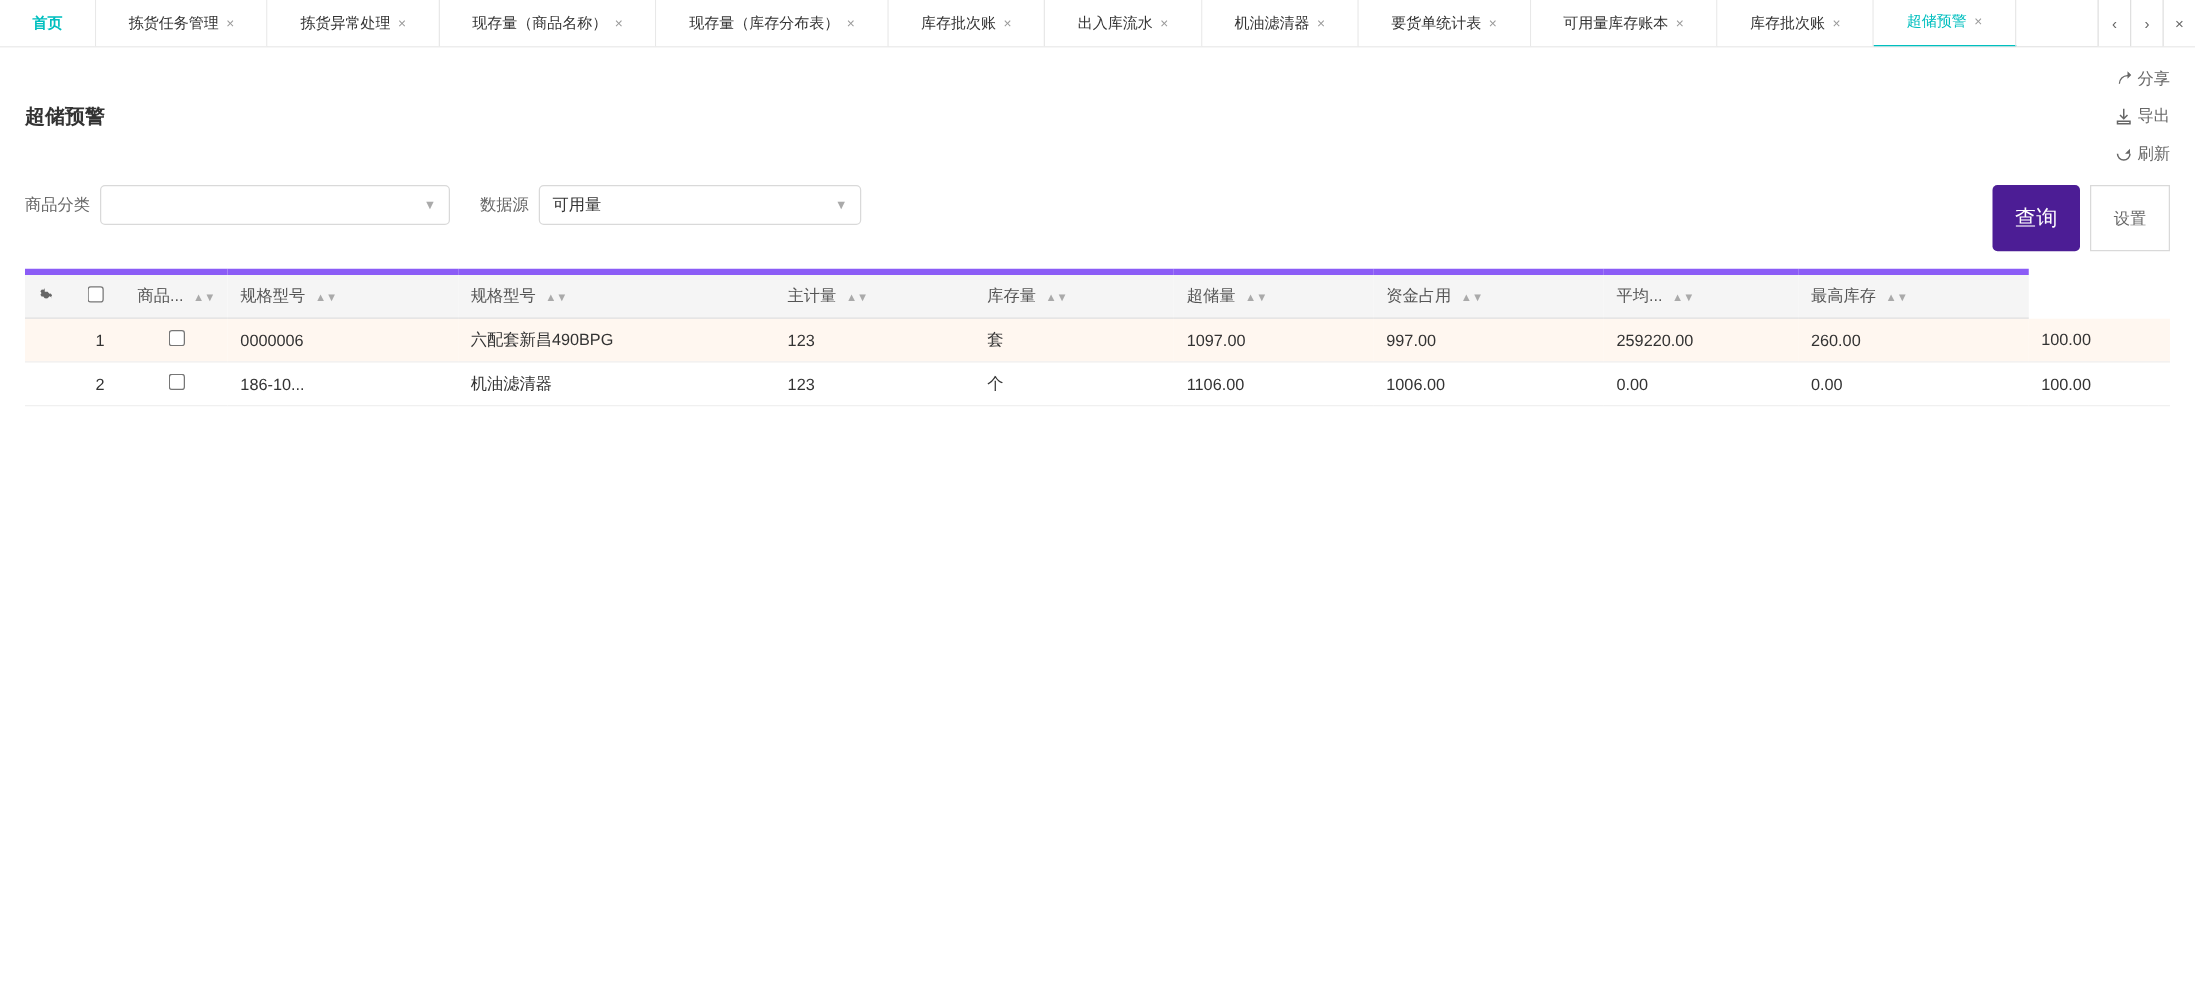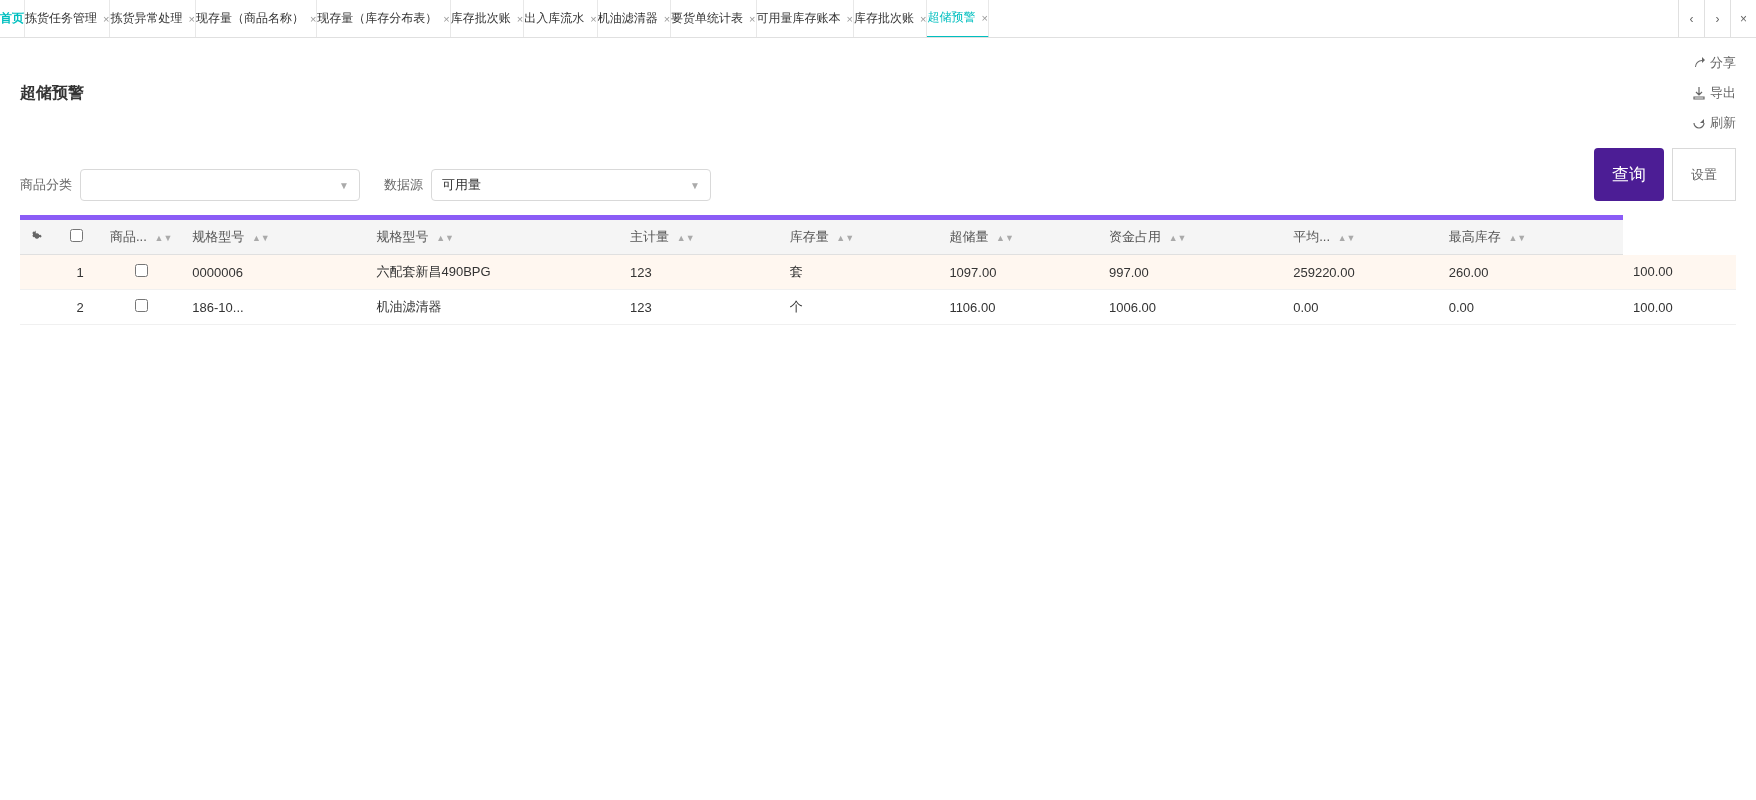--- a/index.html
+++ b/index.html
@@ -10,21 +10,21 @@
       display: flex;
       align-items: center;
       background: #fff;
       border-bottom: 1px solid #e0e0e0;
       height: 38px;
       overflow: hidden;
     }
     .nav-tab {
       display: flex;
       align-items: center;
-      padding: 0 0;
+      padding: 0 26px;
       height: 38px;
       white-space: nowrap;
       cursor: pointer;
       font-size: 12px;
       color: #333;
       border-right: 1px solid #e8e8e8;
       background: #fff;
       flex-shrink: 0;
     }
     .nav-tab.active {
@@ -86,21 +86,21 @@
       align-items: center;
       gap: 4px;
       font-size: 13px;
       color: #666;
       cursor: pointer;
     }
 
     
     .filter-row {
       display: flex;
-      align-items: flex-end;
+      align-items: flex-start;
       gap: 24px;
       margin-bottom: 14px;
     }
     .filter-item {
       display: flex;
       align-items: center;
       gap: 8px;
     }
     .filter-label {
       font-size: 13px;
@@ -287,21 +287,21 @@
   <div class="filter-row">
     <div class="filter-item">
       <span class="filter-label">商品分类</span>
       <div class="filter-select">
         <span></span>
         <span class="arrow">▼</span>
       </div>
     </div>
     <div class="filter-item">
       <span class="filter-label">数据源</span>
-      <div class="filter-select" style="width:280px; color:#333;">
+      <div class="filter-select" style="width:258px; color:#333;">
         <span>可用量</span>
         <span class="arrow">▼</span>
       </div>
     </div>
     <div class="filter-actions">
       <button class="btn-query">查询</button>
       <button class="btn-settings">设置</button>
     </div>
   </div>
 

